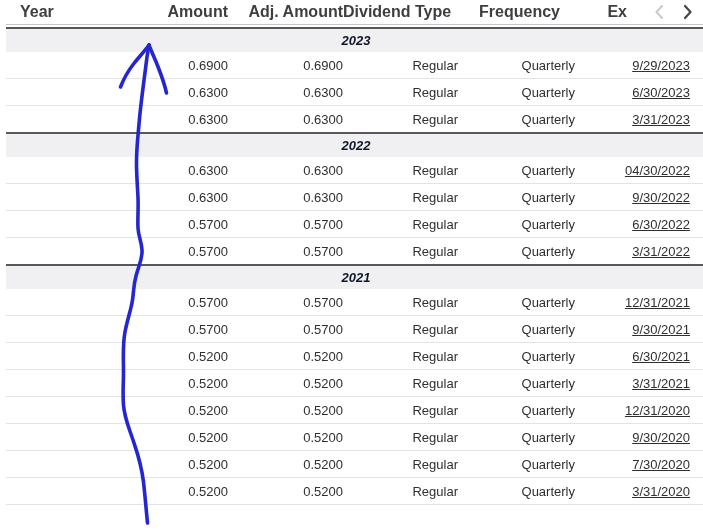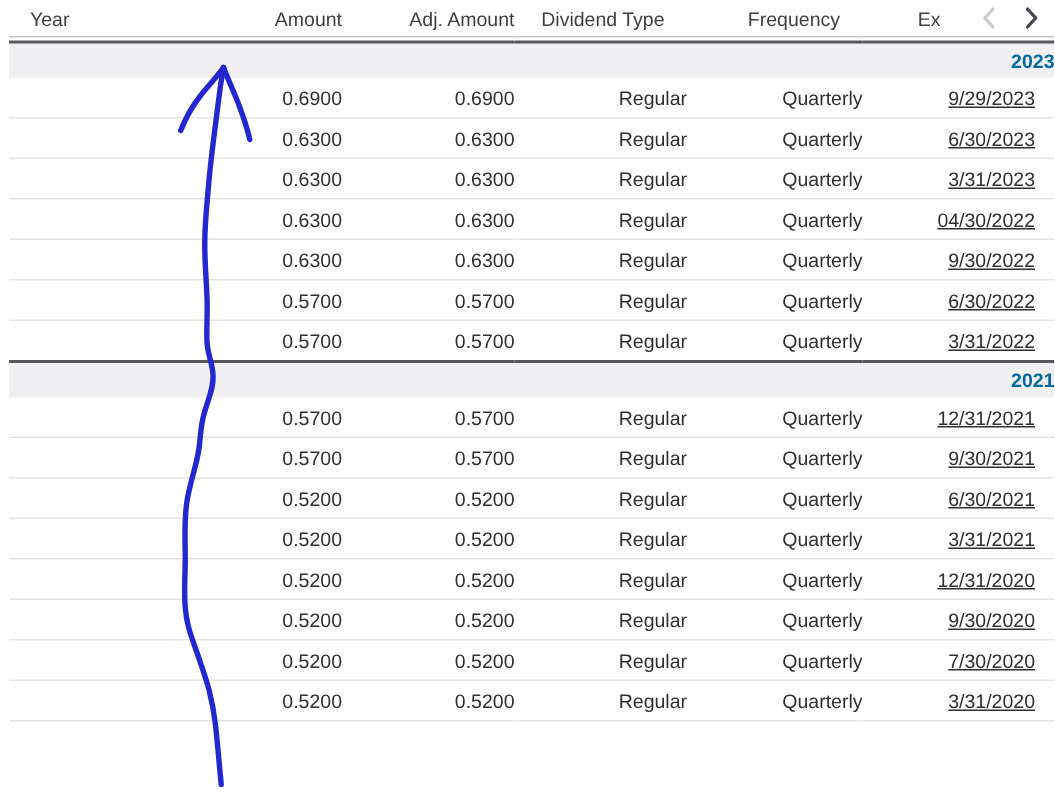--- a/index.html
+++ b/index.html
@@ -25,22 +25,22 @@
     border-collapse: collapse;
     table-layout: fixed;
     width: 697px;
     font-size: 13px;
     color: #2f2f2f;
   }
   thead th {
     height: 24px;
     padding: 0;
     border-bottom: 1px solid #c6c6c8;
-    font-size: 13px;
-    font-weight: 400;
+    font-size: 16px;
+    font-weight: 700;
     color: #3e3e40;
     text-align: right;
     vertical-align: middle;
     white-space: nowrap;
   }
   thead th.col-year {
     text-align: left;
     padding-left: 14px;
   }
   thead th.pad-r { padding-right: 15px; }
@@ -80,23 +80,24 @@
     padding: 0;
     border: none;
     background: #ffffff;
   }
   tr.year-row td {
     height: 23px;
     padding: 0 0 0 3px;
     border-top: 2px solid #58585c;
     background: #f0f0f3;
     font-weight: 700;
-    color: #0369a1;
+    color: #0f172a;
     vertical-align: middle;
-    text-align: right;
+    text-align: center;
+    font-style: italic;
   }
   tr.data-row td {
     height: 26px;
     padding: 0;
     border-bottom: 1px solid #e3e3e6;
     vertical-align: middle;
     white-space: nowrap;
   }
   tr.data-row td:nth-child(n+2) { text-align: right; }
   tr.data-row td:last-child { padding-right: 13px; text-decoration: underline; }
@@ -174,20 +175,23 @@
             <td>6/30/2023</td>
           </tr>
           <tr class="data-row">
             <td></td>
             <td>0.6300</td>
             <td>0.6300</td>
             <td>Regular</td>
             <td>Quarterly</td>
             <td>3/31/2023</td>
           </tr>
+          <tr class="year-row">
+            <td colspan="6">2022</td>
+          </tr>
           <tr class="data-row">
             <td></td>
             <td>0.6300</td>
             <td>0.6300</td>
             <td>Regular</td>
             <td>Quarterly</td>
             <td>04/30/2022</td>
           </tr>
           <tr class="data-row">
             <td></td>

